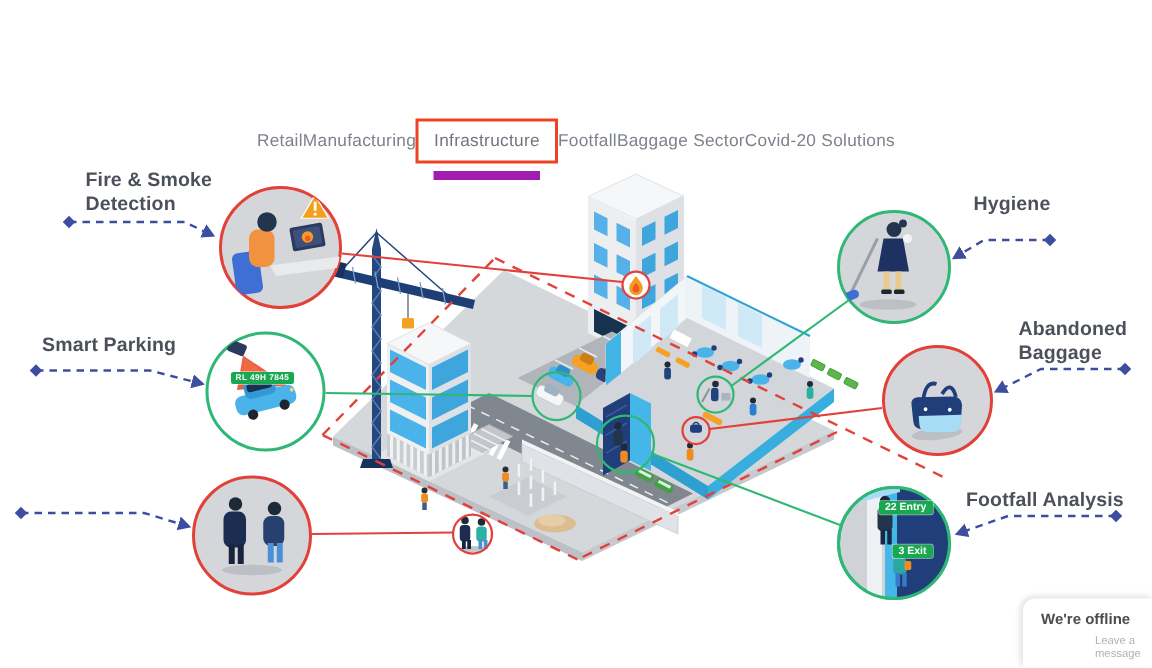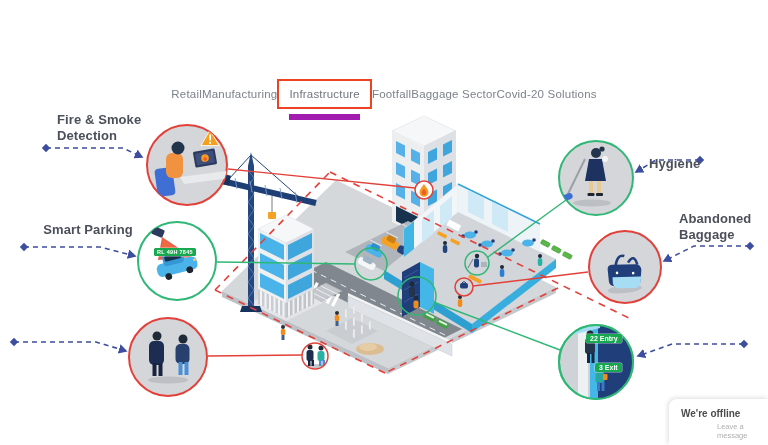--- a/index.html
+++ b/index.html
@@ -19,21 +19,21 @@
   .callout-label{position:absolute;font-size:13px;font-weight:600;color:#4b505a;
        line-height:16px;letter-spacing:.1px;z-index:6;}
 
   
   .badge{position:absolute;background:#18a850;color:#fff;font-weight:700;border-radius:1.5px;
        z-index:7;white-space:nowrap;box-shadow:0 0 0 .5px rgba(255,255,255,.6);}
   .badge.plate{font-size:5.5px;padding:1px 3px;letter-spacing:.3px;}
   .badge.counter{font-size:7px;padding:1px 4px;}
 
   
-  .chat-widget{position:absolute;right:0;bottom:0;width:99px;height:46px;background:#fff;
+  .chat-widget{position:absolute;right:0;bottom:0;width:86px;height:46px;background:#fff;
        border-radius:8px 0 0 0;box-shadow:-1px -1px 5px rgba(0,0,0,.14);z-index:8;
        padding:9px 0 0 12px;box-sizing:border-box;cursor:pointer;}
   .chat-status{font-size:10px;font-weight:600;color:#4c4c4c;}
   .chat-sub{font-size:7.5px;color:#b0b0b0;margin-top:3px;padding-left:36px;}
 </style>
 </head>
 <body>
 
 <div class="stage">
 
@@ -482,23 +482,24 @@
       <path d="M46,148 L123,148 L142,157" marker-start="url(#diaN)" marker-end="url(#arrN)"></path>
       <path d="M24,247 L100,247 L135,256" marker-start="url(#diaN)" marker-end="url(#arrN)"></path>
       <path d="M14,342 L96,342 L126,351" marker-start="url(#diaN)" marker-end="url(#arrN)"></path>
       <path d="M700,160 L656,160 L636,172" marker-start="url(#diaN)" marker-end="url(#arrN)"></path>
       <path d="M750,246 L694,246 L664,261" marker-start="url(#diaN)" marker-end="url(#arrN)"></path>
       <path d="M744,344 L672,344 L638,356" marker-start="url(#diaN)" marker-end="url(#arrN)"></path>
     </g>
   </svg>
 
   <div class="callout-label" style="left:57px;top:112px;width:96px;">Fire &amp; Smoke Detection</div>
-  <div class="callout-label" style="left:28px;top:222px;width:120px;text-align:center;">Smart Parking</div>
-  <div class="callout-label" style="left:649px;top:156px;">Hygiene</div>
+  <div class="callout-label" style="left:28px;top:222px;width:120px;">Smart Parking</div>
+  <div class="callout-label" style="left:649px;top:128px;">Hygiene</div>
   <div class="callout-label" style="left:679px;top:211px;width:84px;">Abandoned Baggage</div>
+  <div class="callout-label" style="left:644px;top:325px;width:120px;">Footfall Analysis</div>
 
   <div class="badge plate" style="left:154px;top:248px;">RL 49H 7845</div>
   <div class="badge counter" style="left:586px;top:334px;">22 Entry</div>
   <div class="badge counter" style="left:595px;top:363px;">3 Exit</div>
 
   <div class="chat-widget">
     <div class="chat-status">We're offline</div>
     <div class="chat-sub">Leave a message</div>
   </div>
 

